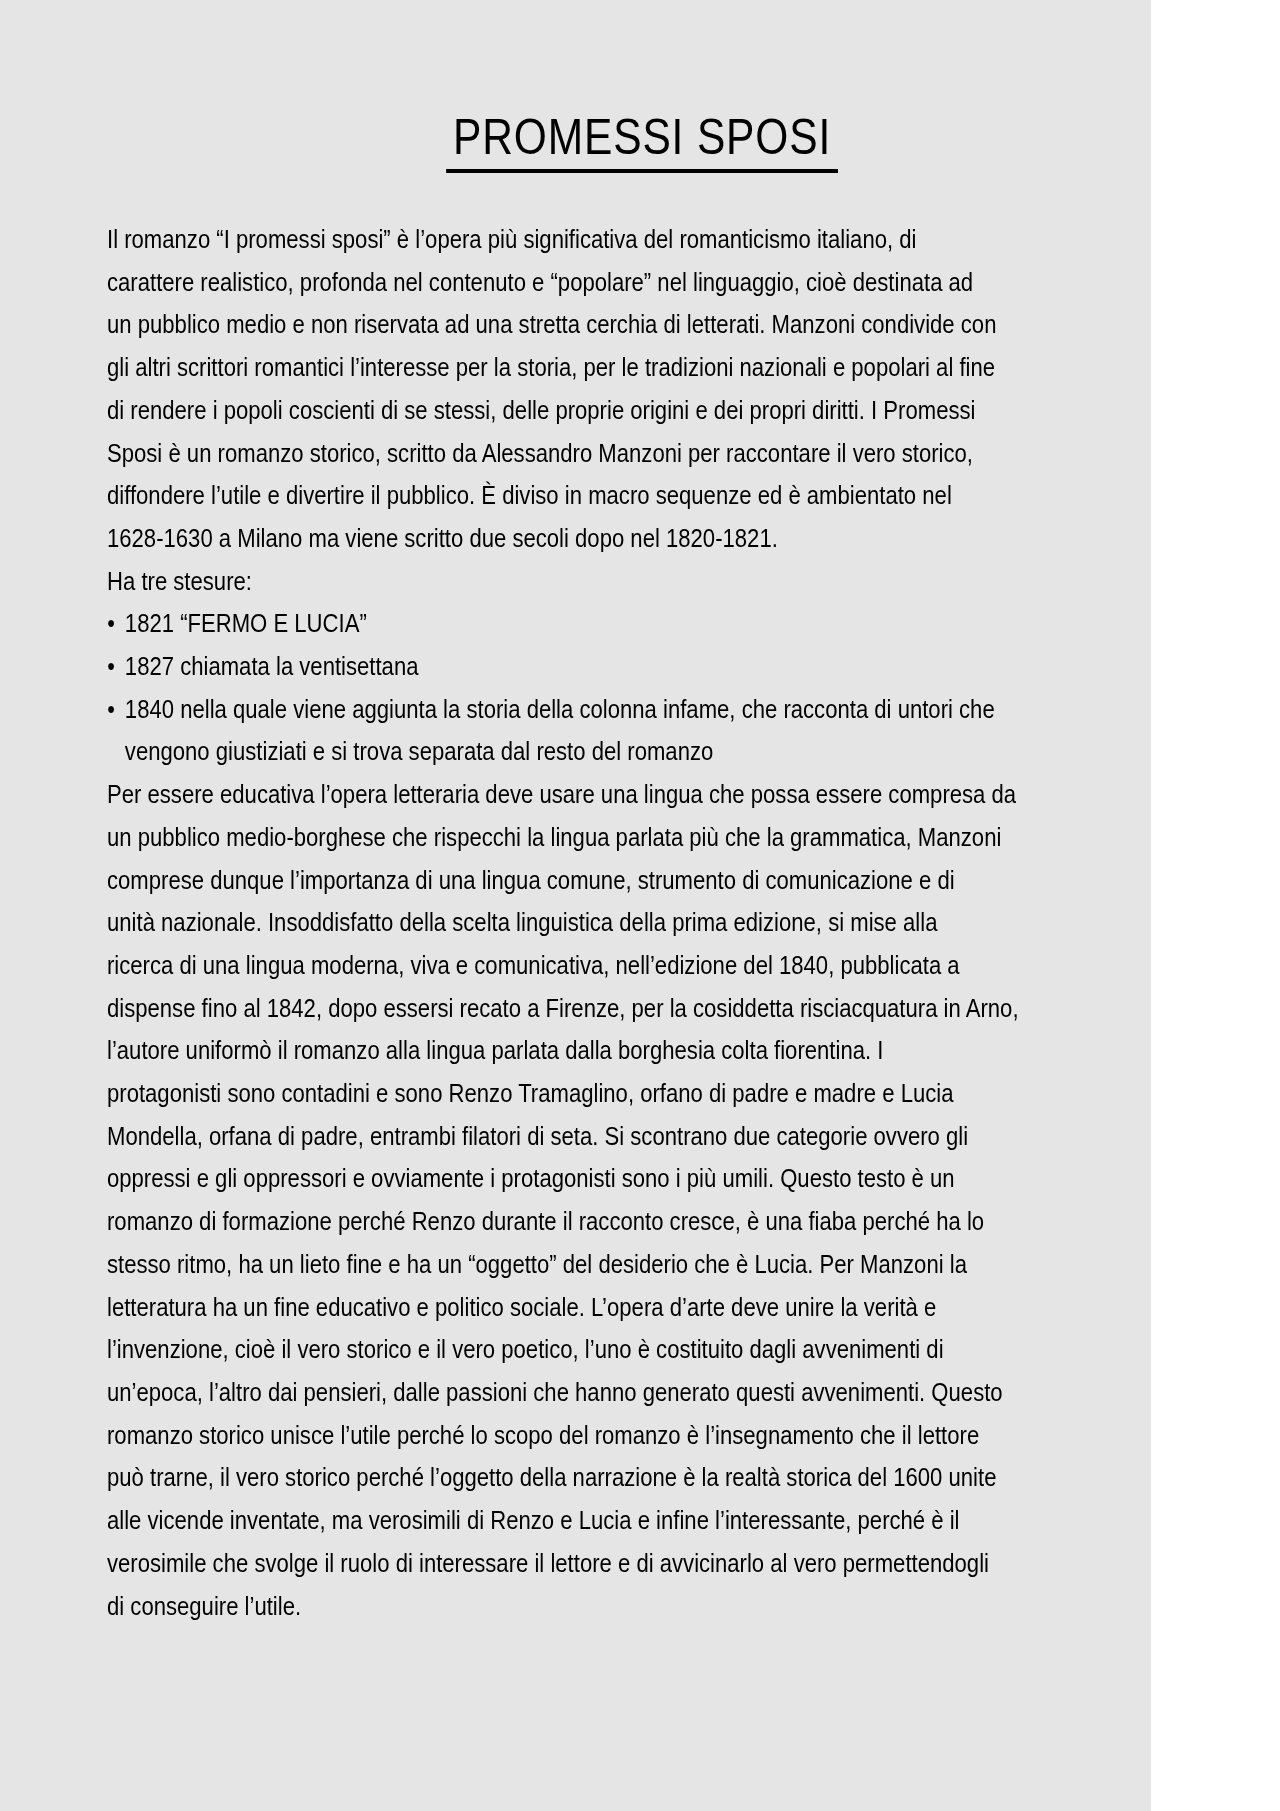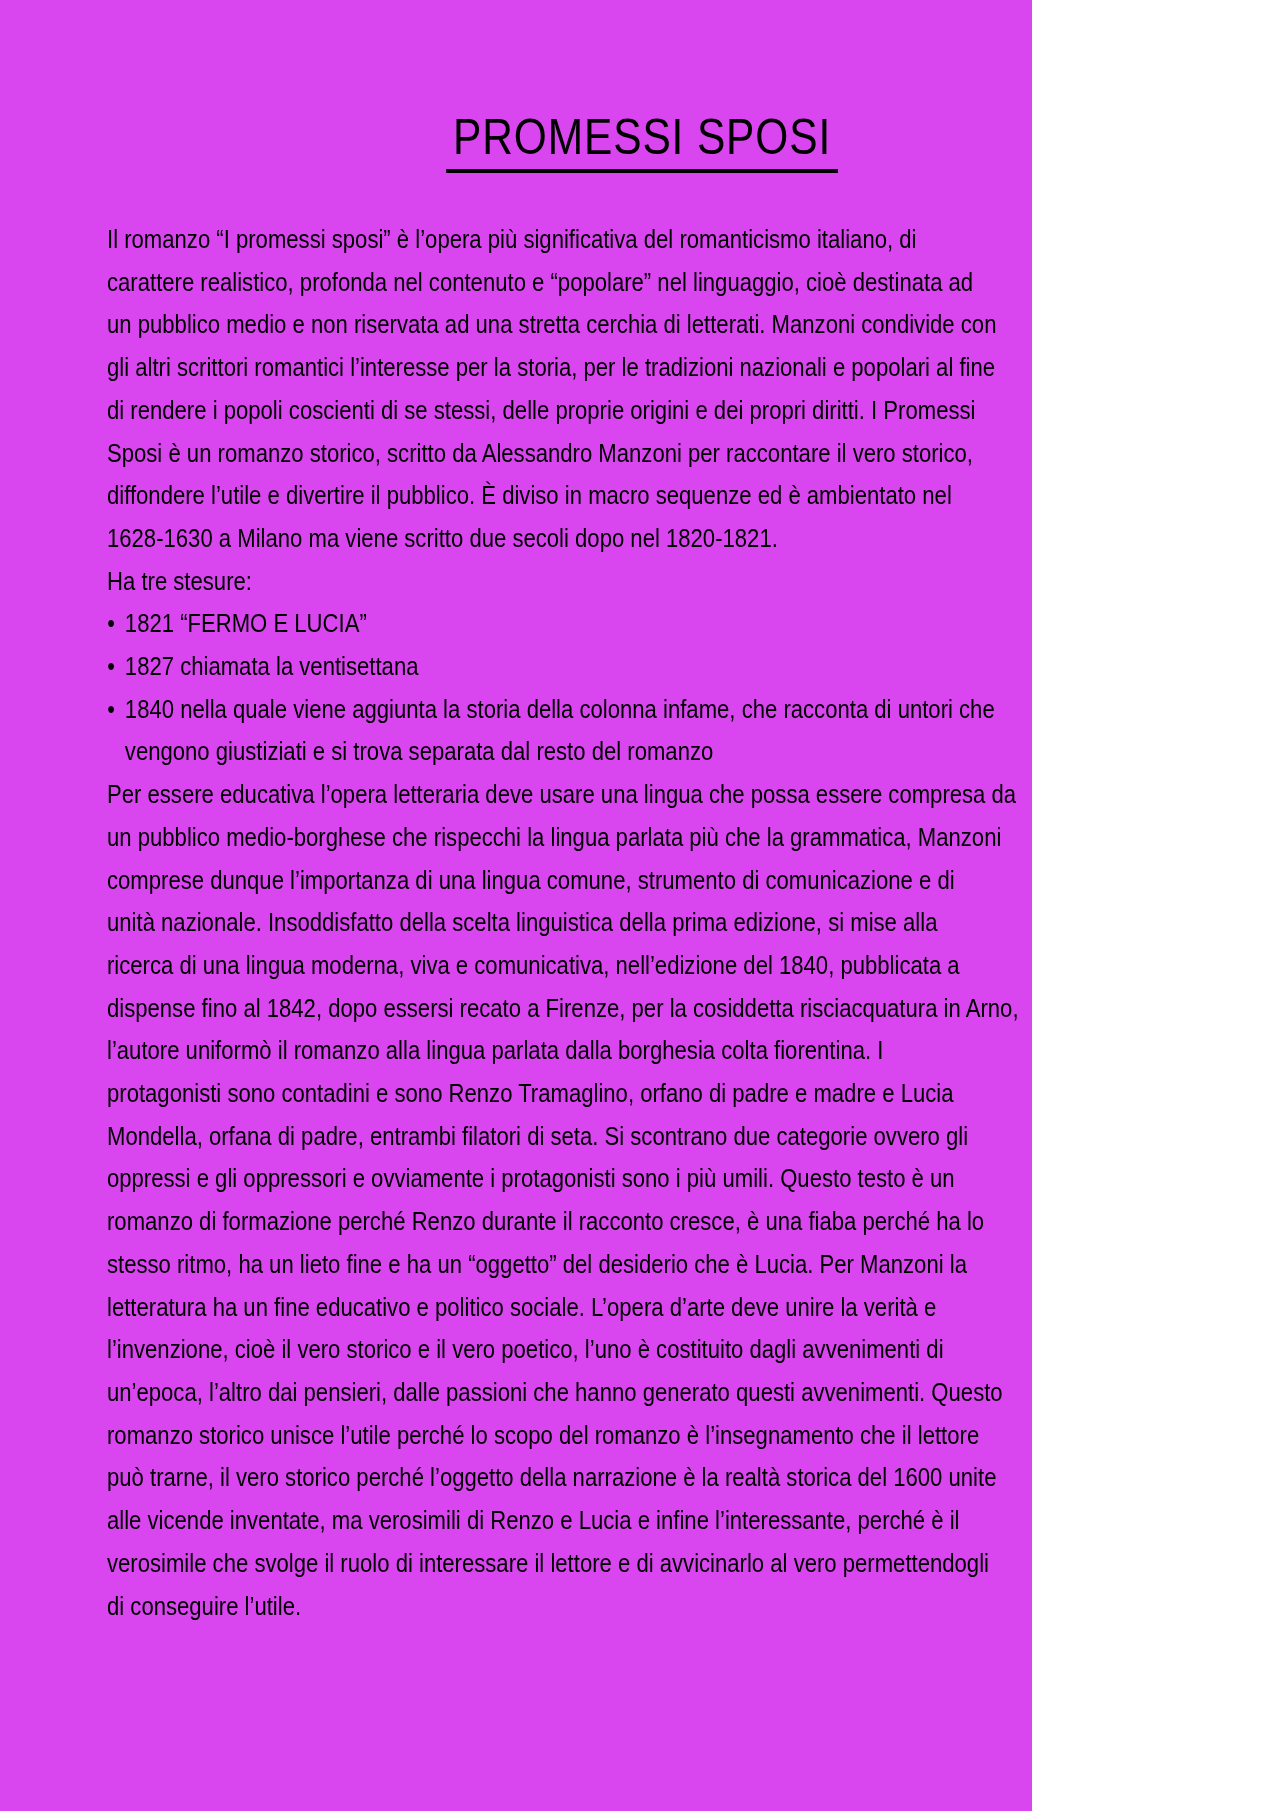--- a/index.html
+++ b/index.html
@@ -1,20 +1,20 @@
 <!DOCTYPE html>
 <html><head>
 <meta charset="utf-8">
 <style>
   html, body { margin:0; padding:0; background:#ffffff; }
   .page {
     position:relative;
-    width:1032px;
+    width:1151px;
     height:1811px;
-    background:#d946ef;
+    background:#e5e5e5;
     overflow:hidden;
     font-family:"Liberation Sans", sans-serif;
     color:#000;
   }
   .content {
     position:absolute;
     left:107px;
     top:108px;
     width:1259px;              
     transform:scaleX(0.85);    

